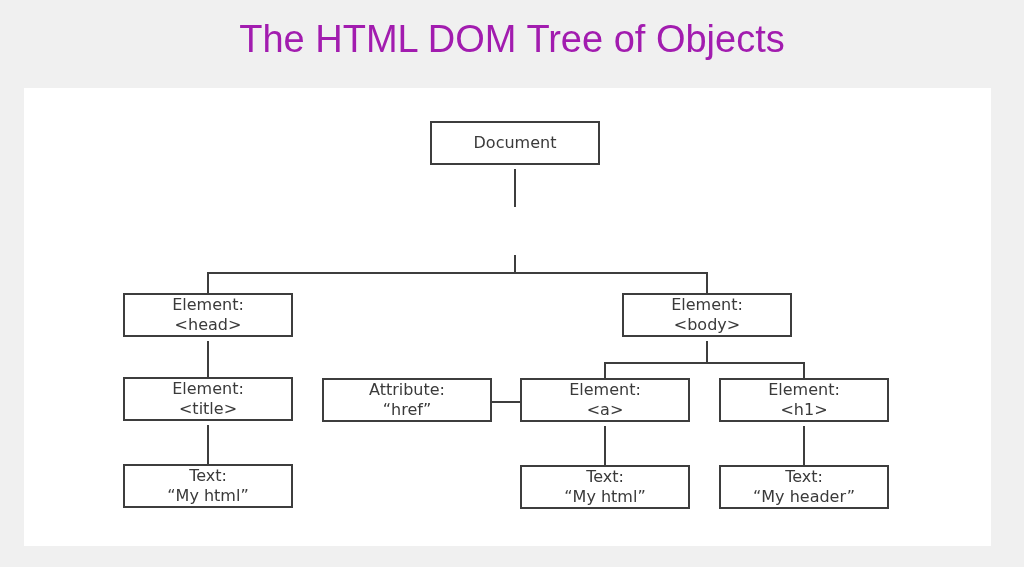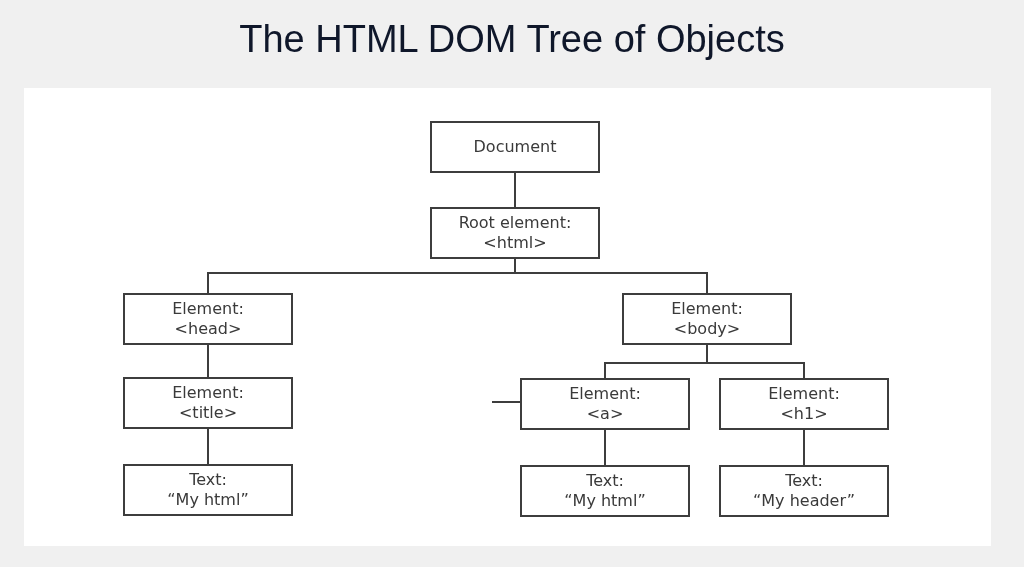--- a/index.html
+++ b/index.html
@@ -16,35 +16,35 @@
   }
   .page-title {
     position: absolute;
     top: 18px;
     left: 0;
     width: 1024px;
     margin: 0;
     text-align: center;
     font-size: 38px;
     font-weight: 400;
-    color: #0f172a;
+    color: #a21caf;
     letter-spacing: 0px;
   }
   .diagram-panel {
     position: absolute;
     left: 24px;
     top: 88px;
     width: 967px;
     height: 458px;
     background: #ffffff;
   }
   .node {
     position: absolute;
     width: 170px;
-    height: 52px;
+    height: 44px;
     box-sizing: border-box;
     border: 2px solid #3d3d3d;
     background: #ffffff;
     display: flex;
     flex-direction: column;
     align-items: center;
     justify-content: center;
     font-family: "DejaVu Sans", sans-serif;
     font-size: 16px;
     line-height: 20px;
@@ -102,40 +102,40 @@
   <div class="line c-v c-hbar-a"></div>
   <div class="line c-v c-hbar-h1"></div>
   <div class="line c-h c-attr-a"></div>
   <div class="line c-v c-a-text"></div>
   <div class="line c-v c-h1-text"></div>
 
   <div class="node n-document">
     <span>Document</span>
   </div>
 
-  <div class="node n-root">
-    <span>Root element:</span>
-    <span>&lt;html&gt;</span>
-  </div>
 
   <div class="node n-head">
     <span>Element:</span>
     <span>&lt;head&gt;</span>
   </div>
 
   <div class="node n-body">
     <span>Element:</span>
     <span>&lt;body&gt;</span>
   </div>
 
   <div class="node n-title">
     <span>Element:</span>
     <span>&lt;title&gt;</span>
   </div>
 
+  <div class="node n-attr">
+    <span>Attribute:</span>
+    <span>“href”</span>
+  </div>
 
   <div class="node n-a">
     <span>Element:</span>
     <span>&lt;a&gt;</span>
   </div>
 
   <div class="node n-h1">
     <span>Element:</span>
     <span>&lt;h1&gt;</span>
   </div>

